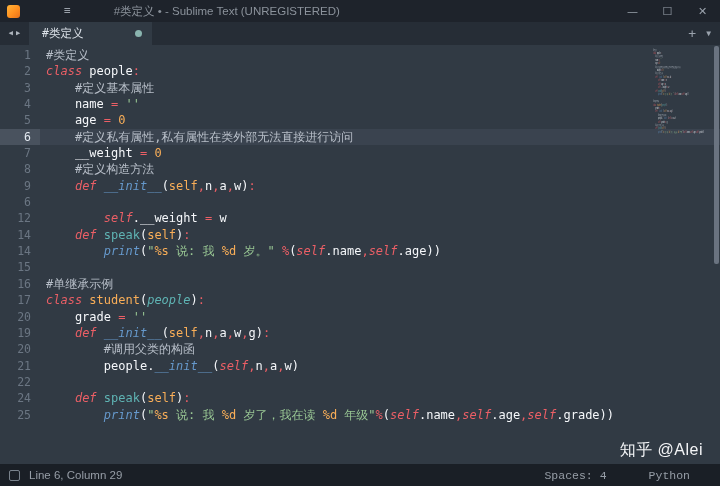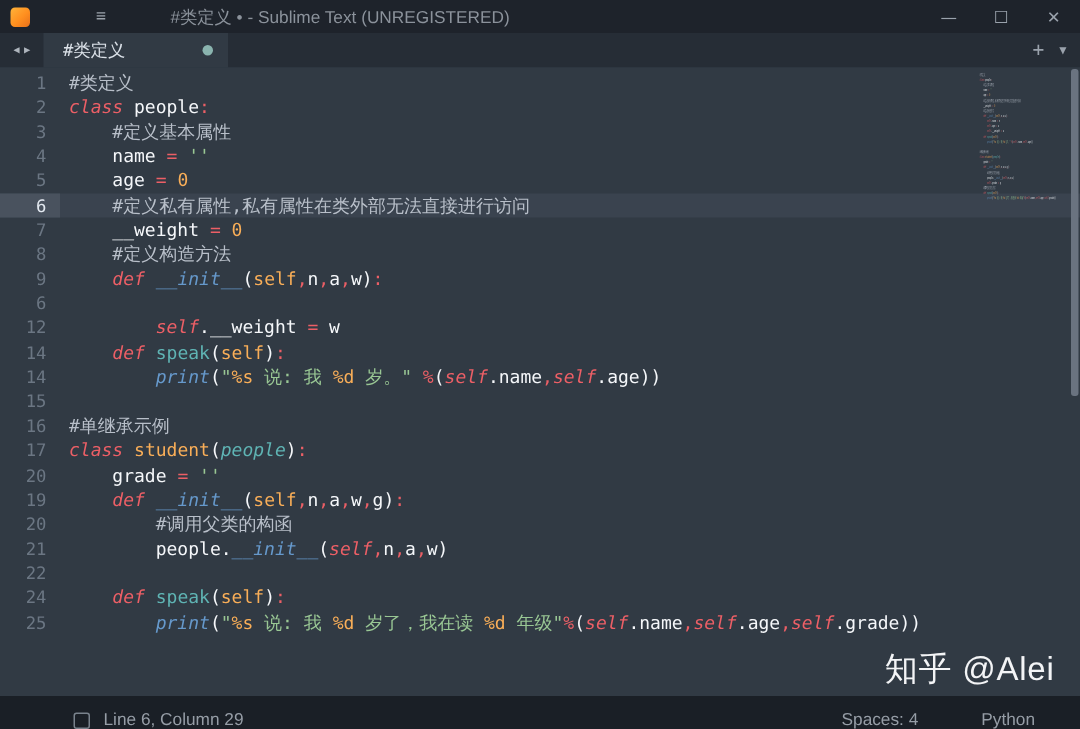--- a/index.html
+++ b/index.html
@@ -56,27 +56,27 @@
   
   .minimap{position:absolute;top:3px;right:9px;width:58px;height:112px;overflow:hidden;opacity:.85;}
   .minimap-inner{transform:scale(0.09,0.21);transform-origin:top left;white-space:pre;width:680px;}
   .minimap-inner .mini-line{height:16.35px;line-height:16.35px;font-size:12px;white-space:pre;}
 
   
   .scrollbar-thumb{position:absolute;top:1px;right:1px;width:5px;height:218px;background:#6a7380;border-radius:2px;}
 
   
   .watermark{position:absolute;right:17px;bottom:25px;font-family:"Liberation Sans",sans-serif;
-             font-size:22px;color:#f3f4f6;letter-spacing:.5px;z-index:5;}
-
-  
-  .statusbar{height:22px;background:var(--statusbar-bg);display:flex;align-items:flex-end;flex:0 0 auto;
-             font-family:"Liberation Sans",sans-serif;font-size:11.5px;color:#969da6;padding-left:40px;}
+             font-size:16px;color:#f3f4f6;letter-spacing:.5px;z-index:5;}
+
+  
+  .statusbar{height:22px;background:var(--statusbar-bg);display:flex;align-items:center;flex:0 0 auto;
+             font-family:"Liberation Sans",sans-serif;font-size:11.5px;color:#969da6;}
   .panel-icon{width:11px;height:11px;border:1.5px solid #79828c;border-radius:2px;margin:0 9px 0 9px;flex:0 0 auto;}
-  .sb-right{margin-left:auto;display:flex;gap:42px;padding-right:30px;}
+  .sb-right{margin-left:auto;display:flex;gap:42px;padding-right:30px;font-family:Liberation Mono, monospace;}
 </style>
 </head>
 <body>
 
 <div class="window">
 
   <div class="titlebar">
     <div class="logo"></div>
     <div class="menu-btn">≡</div>
     <div class="title-text">#类定义 • - Sublime Text (UNREGISTERED)</div>

